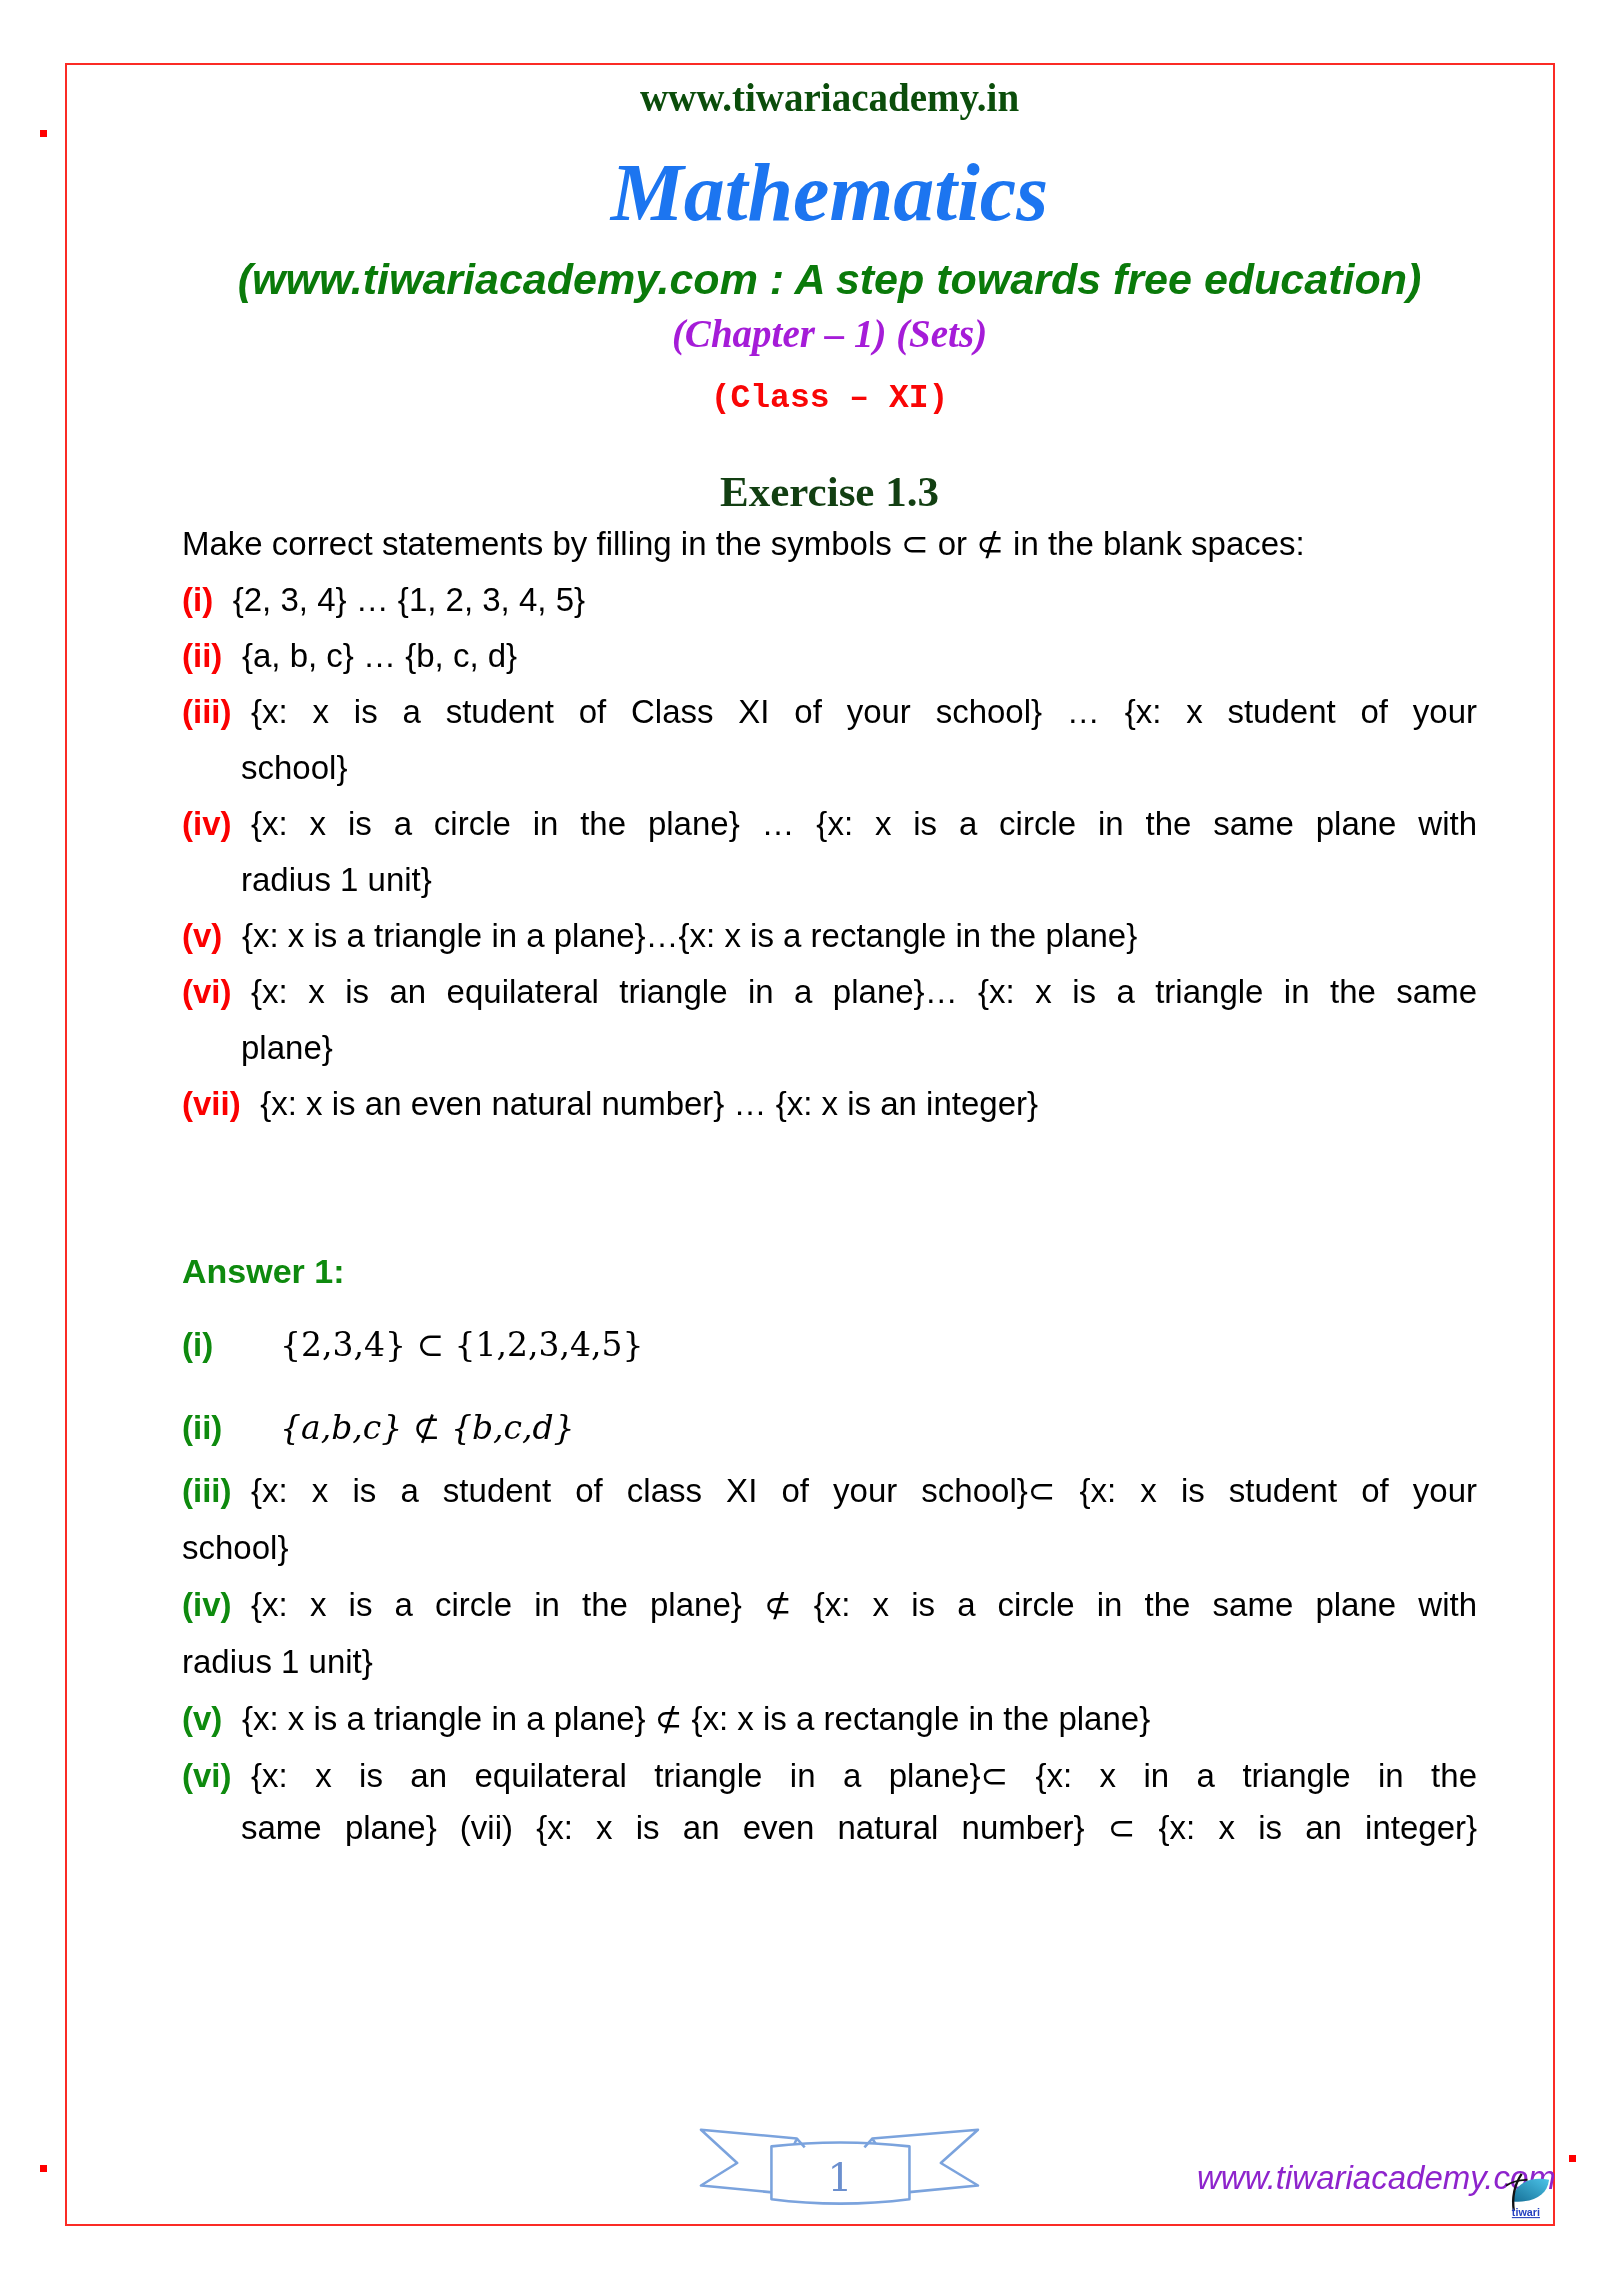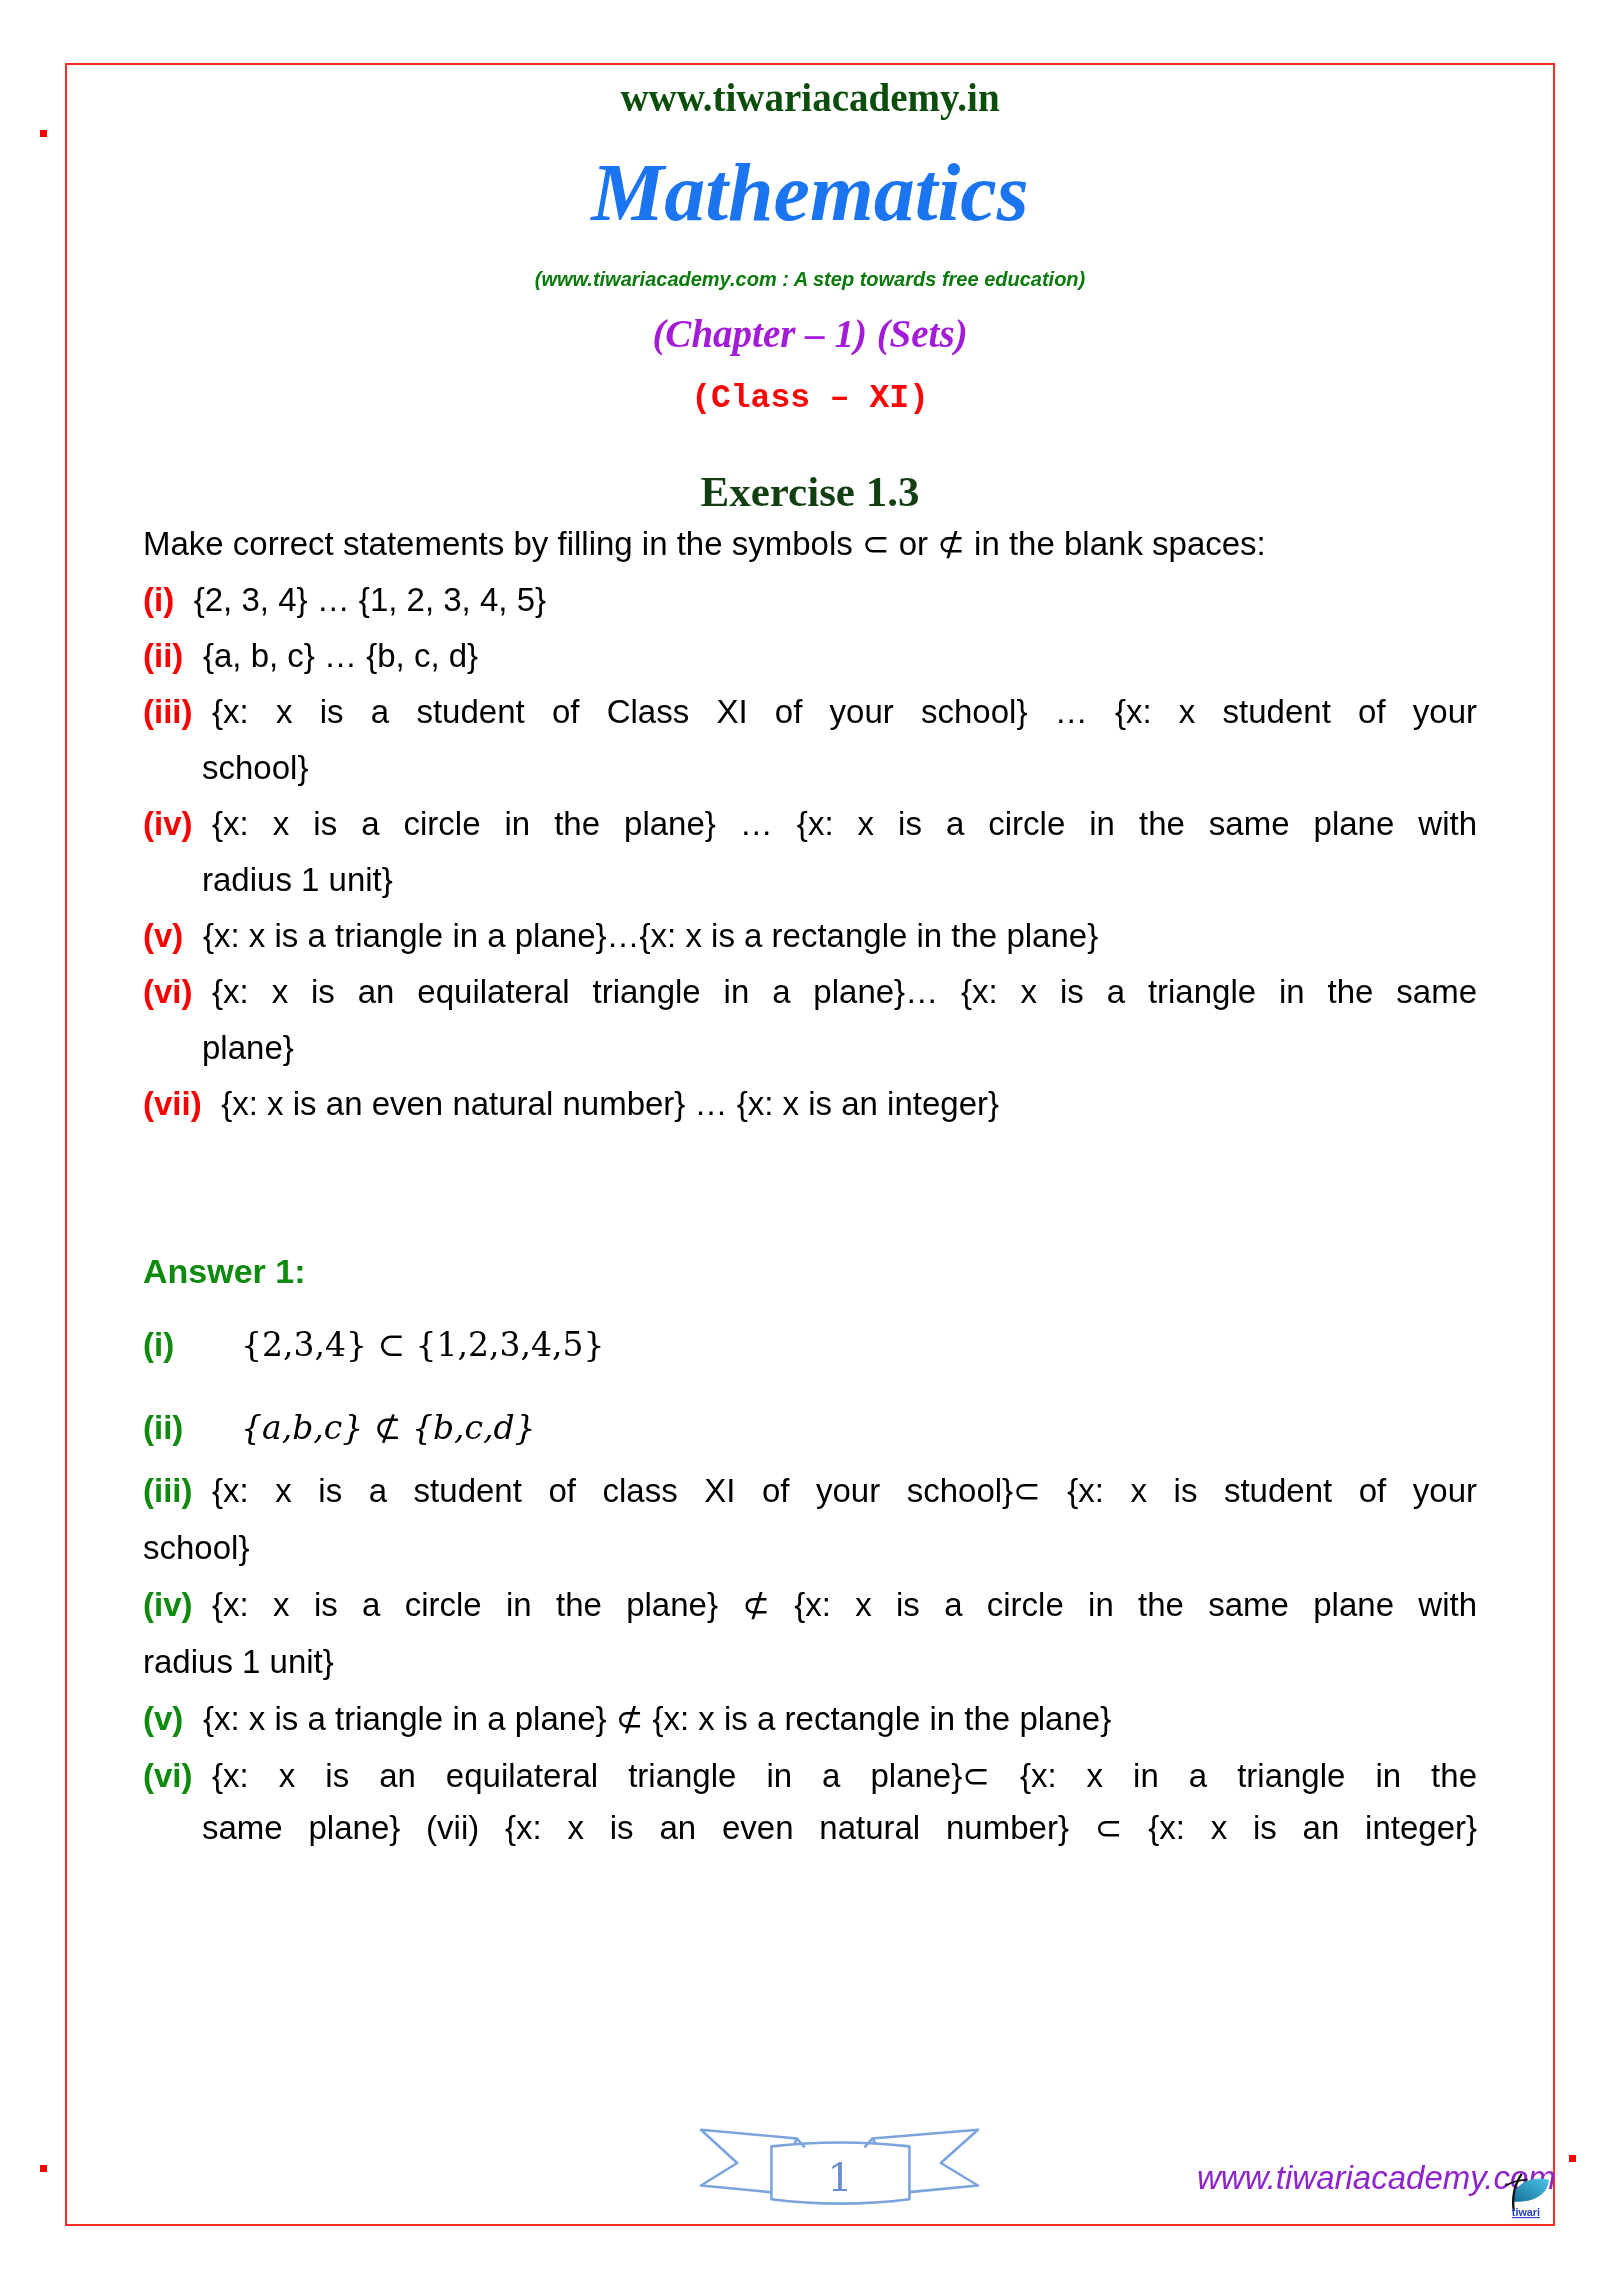--- a/index.html
+++ b/index.html
@@ -7,28 +7,28 @@
     --c-tagline:#0a7a0a; --c-chapter:#a51cd8; --c-class:#f90606; --c-exercise:#123f12;
     --c-qred:#fb0000; --c-agreen:#0e8a0e; --c-fpurple:#8e24cc; --c-ribbon:#7ba3dd;
     --c-ribnum:#6b8fce; --c-body:#000000;
   }
   *{margin:0;padding:0;box-sizing:border-box;}
   html,body{background:#ffffff;}
   body{width:1620px;height:2293px;position:relative;overflow:hidden;
        font-family:"Liberation Sans","DejaVu Sans",sans-serif;color:var(--c-body);}
   .frame{position:absolute;left:65px;top:63px;width:1490px;height:2163px;
          border:2.9px solid var(--c-border);overflow:hidden;}
-  .content{padding:0 76px 0 76px;}
+  .content{padding:0 76px 0 115px;}
   
   .hdr{text-align:center;margin-top:9.8px;}
   .hdr-site{font-family:"Liberation Serif","DejaVu Serif",serif;font-weight:bold;
             font-size:39px;line-height:45px;color:var(--c-site);}
   .hdr-math{font-family:"Liberation Serif","DejaVu Serif",serif;font-weight:bold;font-style:italic;
             font-size:82px;line-height:90px;color:var(--c-math);margin-top:28px;}
-  .hdr-tagline{font-weight:bold;font-style:italic;font-size:20px;line-height:37px;
+  .hdr-tagline{font-weight:bold;font-style:italic;font-size:43px;line-height:37px;
                margin-top:23.5px;color:var(--c-tagline);}
   .hdr-chapter{font-family:"Liberation Serif","DejaVu Serif",serif;font-weight:bold;font-style:italic;
                font-size:39px;line-height:59px;margin-top:5.9px;color:var(--c-chapter);}
   .hdr-class{font-family:"Liberation Mono","DejaVu Sans Mono",monospace;font-weight:bold;
              font-size:33px;line-height:39px;margin-top:15.7px;color:var(--c-class);}
   .hdr-exercise{font-family:"Liberation Serif","DejaVu Serif",serif;font-weight:bold;
                 font-size:43px;line-height:49px;margin-top:49px;color:var(--c-exercise);}
   
   .sec-heading{font-size:34px;font-weight:bold;line-height:39px;}
   .q-heading{color:var(--c-qred);margin-top:29px;margin-bottom:13.7px;}

